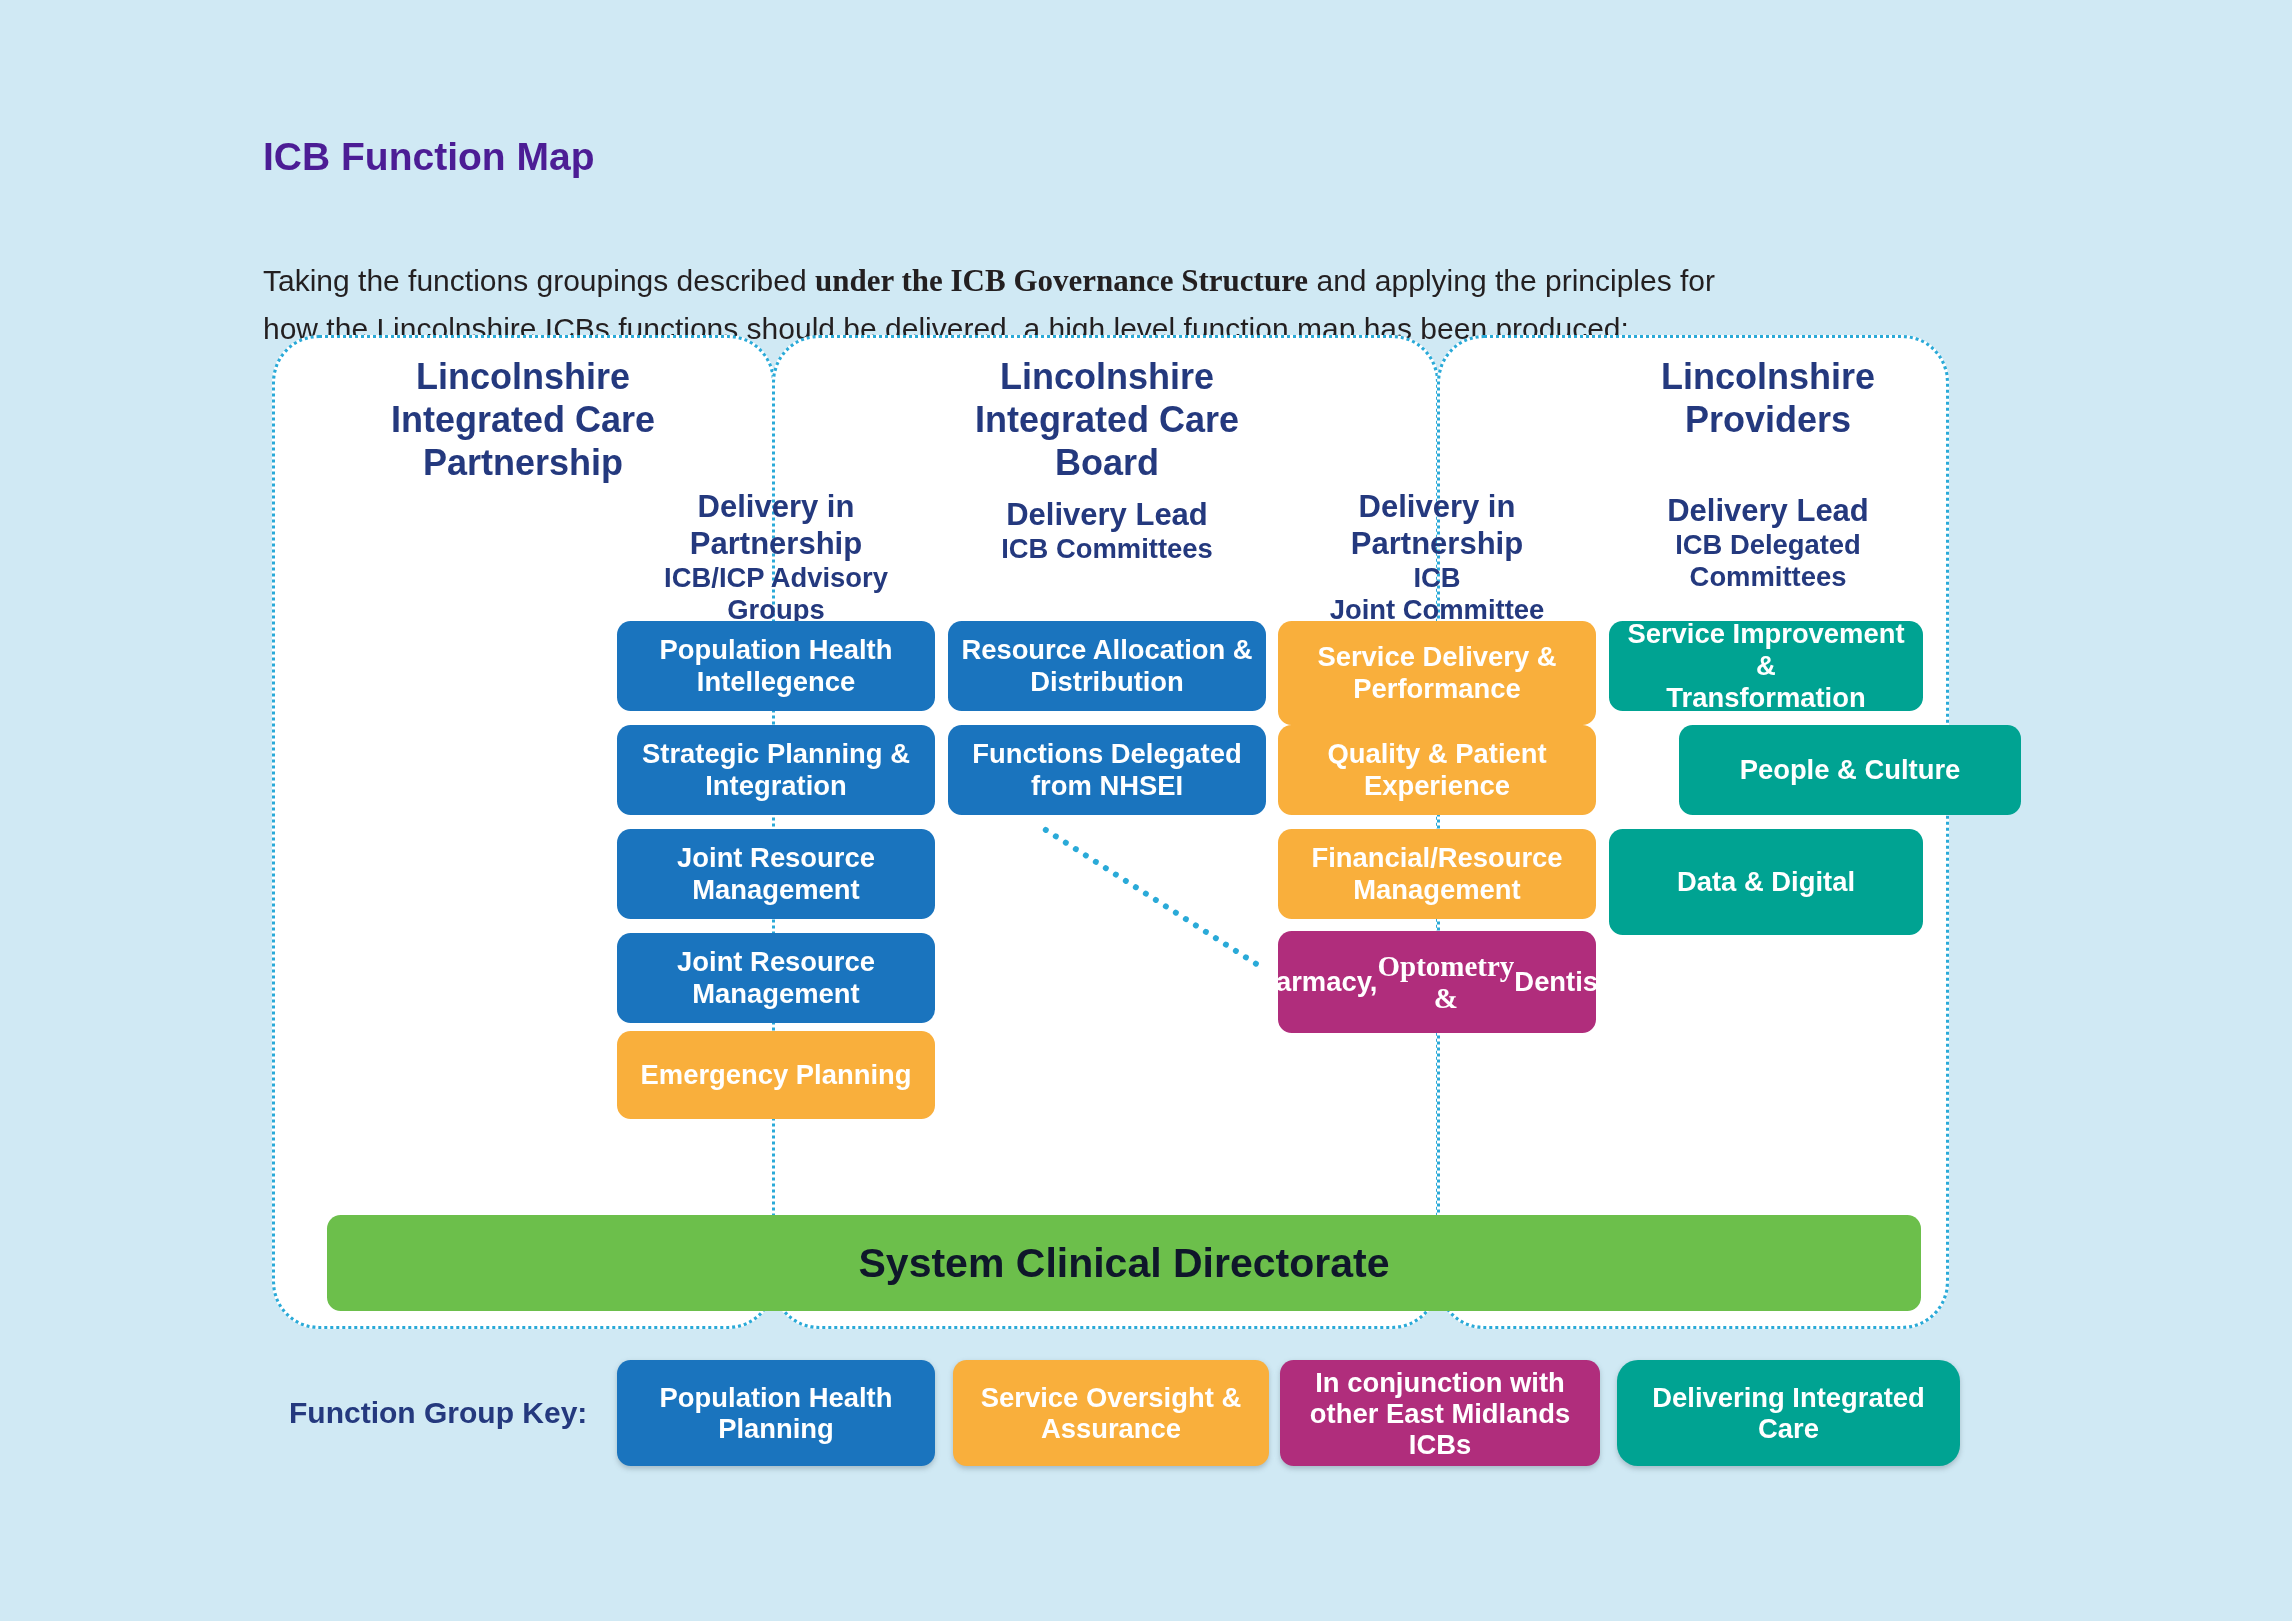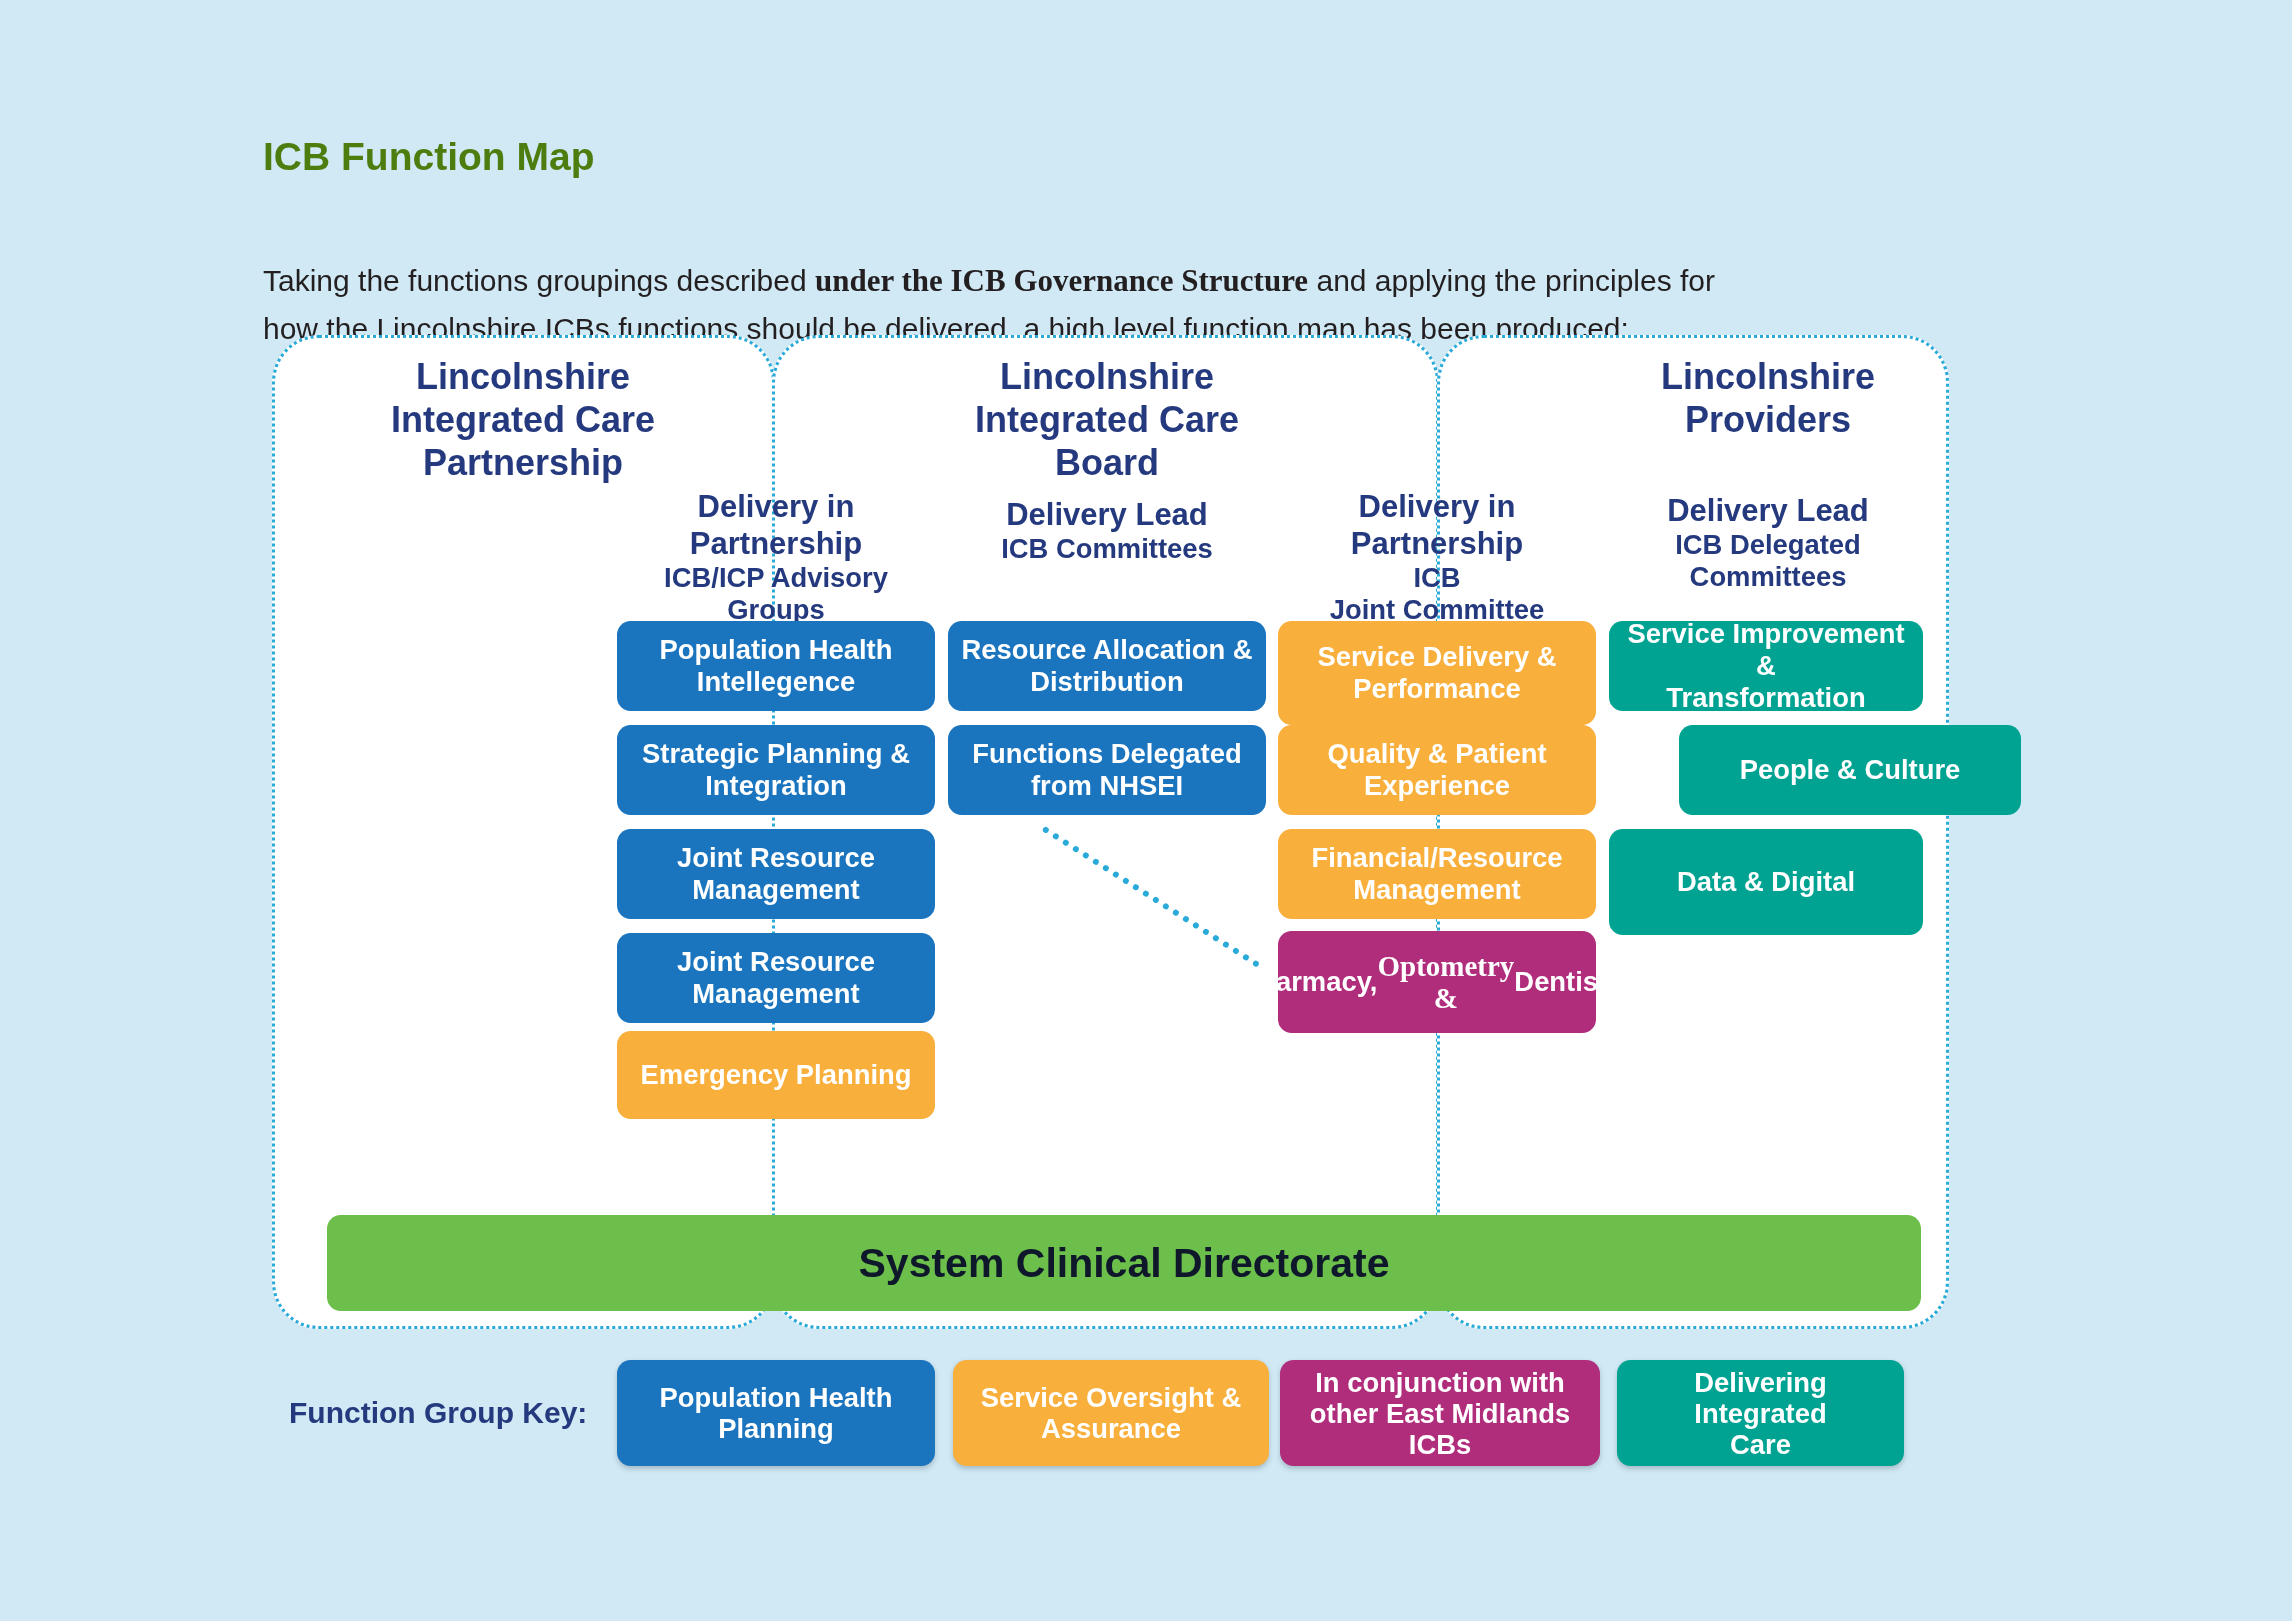--- a/index.html
+++ b/index.html
@@ -1,20 +1,20 @@
 <!DOCTYPE html>
 <html><head>
 <meta charset="utf-8">
 <style>
   html,body{margin:0;padding:0;}
   body{width:2293px;height:1621px;font-family:"Liberation Sans",sans-serif;}
   .page{position:relative;width:2293px;height:1621px;background:#d0e9f4;overflow:hidden;}
   [data-bind]{white-space:pre-line;}
 
-  .page-title{position:absolute;left:263px;top:135px;font-size:39px;font-weight:bold;color:#4d7c0f;}
+  .page-title{position:absolute;left:263px;top:135px;font-size:39px;font-weight:bold;color:#4c1d95;}
   .intro{position:absolute;left:263px;top:227px;width:1647px;font-size:30px;line-height:48px;color:#231f20;}
   .intro .emph{font-family:"Liberation Serif",serif;font-weight:bold;font-size:31px;}
 
   .container{position:absolute;top:335px;height:988px;background:#ffffff;
              border:3.9px dotted #2aaad8;border-radius:47px;z-index:1;}
   .c1{left:272px;width:497px;}
   .c2{left:772px;width:661px;}
   .c3{left:1437px;width:506px;}
 
   .ctitle{position:absolute;top:355px;transform:translateX(-50%);width:353px;text-align:center;
@@ -129,17 +129,17 @@
   <div class="green-bar" data-bind="directorate_bar">System Clinical Directorate</div>
 
   <div class="key-label" data-bind="key.label">Function Group Key:</div>
   <div class="kbox blue" style="left:617px;width:318px;" data-bind="key.items.0.label">Population Health
 Planning</div>
   <div class="kbox orange" style="left:953px;width:316px;" data-bind="key.items.1.label">Service Oversight &amp;
 Assurance</div>
   <div class="kbox magenta" style="left:1280px;width:320px;" data-bind="key.items.2.label">In conjunction with
 other East Midlands
 ICBs</div>
-  <div class="kbox teal" style="left:1617px;width:287px;" data-bind="key.items.3.label">Delivering Integrated
+  <div class="kbox teal" style="left:1617px;width:343px;border-radius:21px;" data-bind="key.items.3.label">Delivering Integrated
 Care</div>
 
 </div>
 
 
 </body></html>

